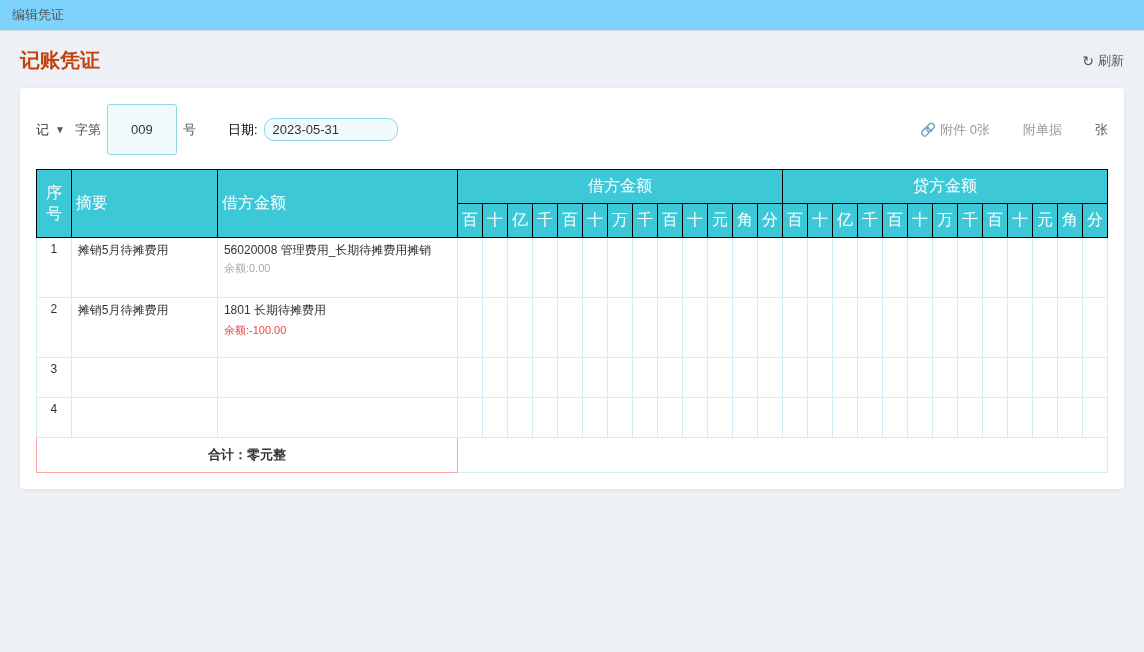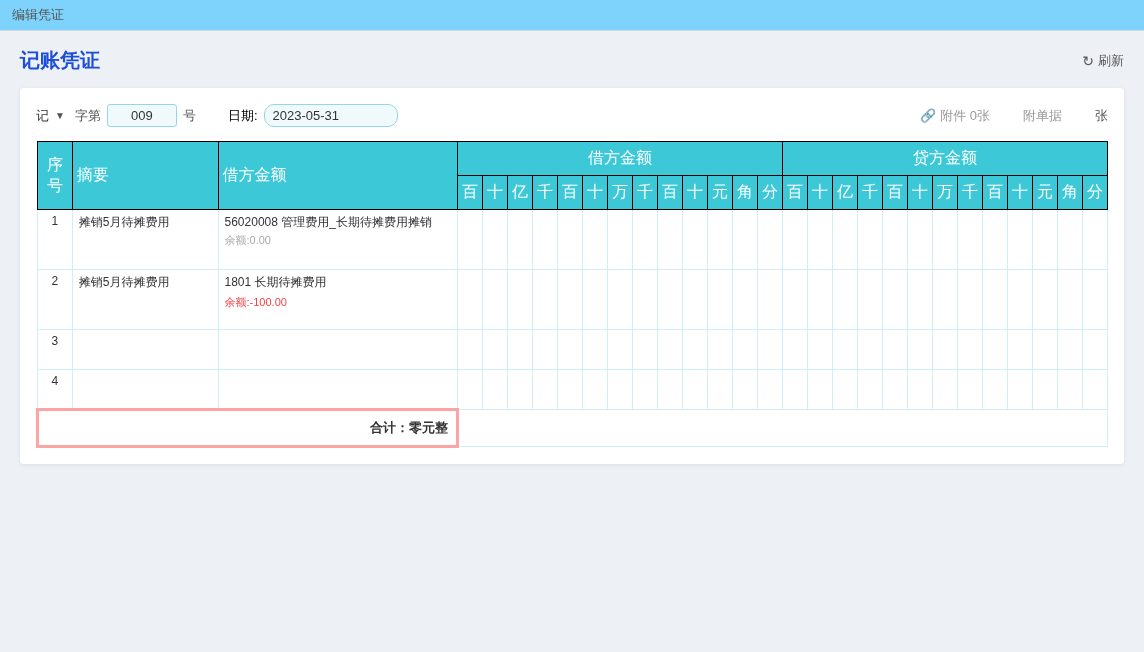--- a/index.html
+++ b/index.html
@@ -27,21 +27,21 @@
     }
     .page-header {
       display: flex;
       justify-content: space-between;
       align-items: center;
       margin-bottom: 14px;
     }
     .page-title {
       font-size: 20px;
       font-weight: bold;
-      color: #1d4ed8;
+      color: #c2410c;
     }
     .refresh-btn {
       display: flex;
       align-items: center;
       gap: 4px;
       color: #555;
       cursor: pointer;
       font-size: 13px;
       background: none;
       border: none;
@@ -60,21 +60,21 @@
       flex-wrap: wrap;
     }
     .form-group {
       display: flex;
       align-items: center;
       gap: 6px;
     }
     .form-input {
       border: 1px solid #93d6e8;
       border-radius: 3px;
-      padding: 3px 8px;
+      padding: 17px 8px;
       font-size: 13px;
       background: #f0fafd;
       color: #333;
       width: 70px;
       text-align: center;
     }
     .date-input {
       border: 1px solid #93d6e8;
       border-radius: 10px;
       padding: 3px 8px;
@@ -404,21 +404,21 @@
             <td class="amount-cell digit-col"></td>
             <td class="amount-cell digit-col"></td>
             <td class="amount-cell digit-col"></td>
             <td class="amount-cell digit-col"></td>
             <td class="amount-cell digit-col"></td>
           </tr>
         </tbody>
 
       <tfoot>
         <tr>
-          <td colspan="3" style="border:3px solid #fca5a5; padding:8px 8px; text-align:right;">
+          <td colspan="3" style="border:1px solid #fca5a5; padding:8px 26px; text-align:center;">
             <span style="font-weight:bold;font-size:13px;">合计：零元整</span>
           </td>
           <td colspan="26" style="border:1px solid #d0eef5;"></td>
         </tr>
       </tfoot>
     </table>
 
   </div>
 </div>
 

